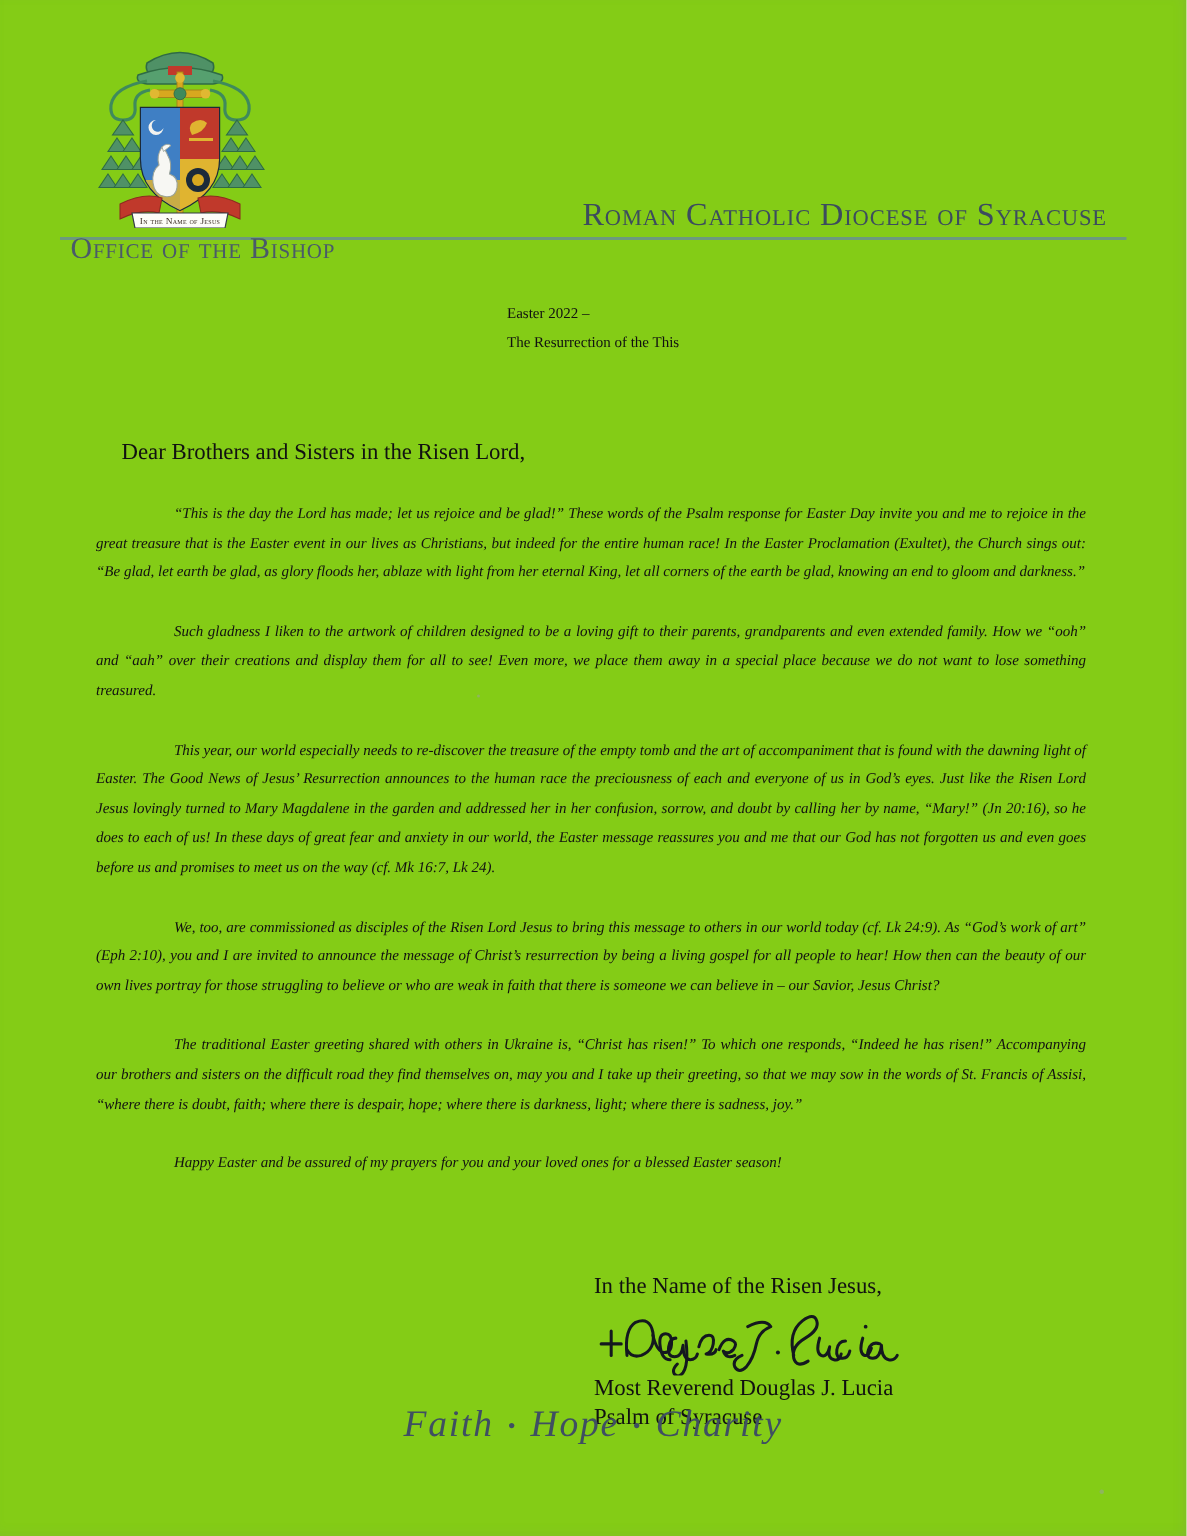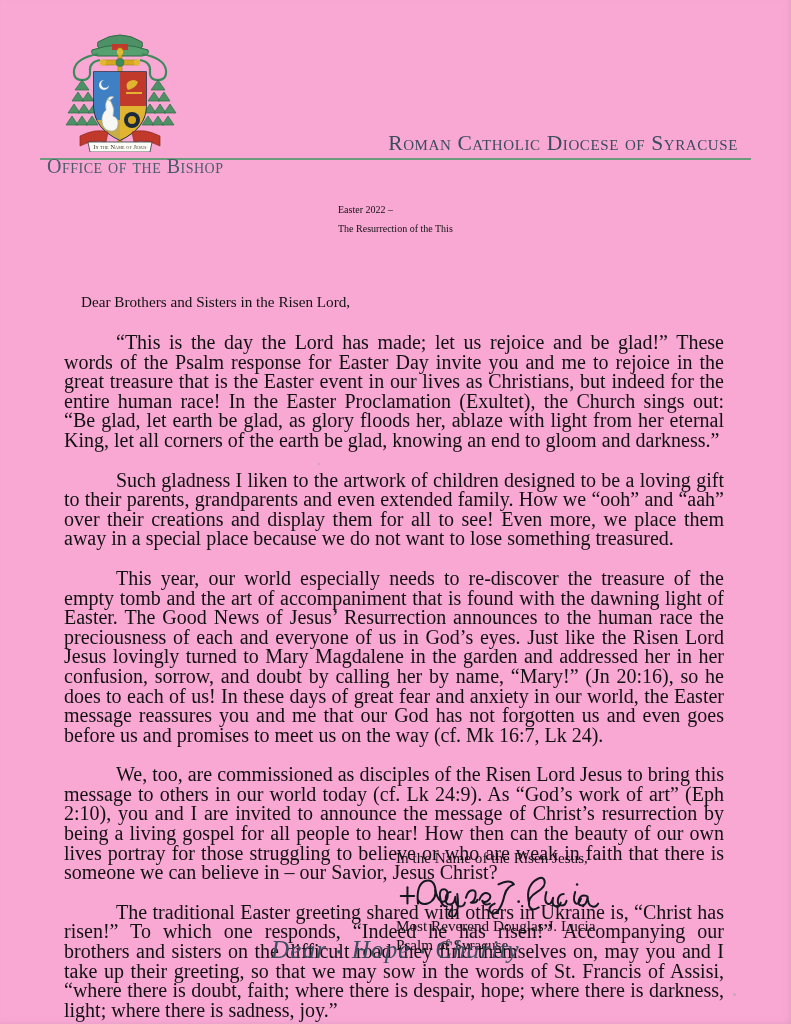--- a/index.html
+++ b/index.html
@@ -13,21 +13,21 @@
     height: 1024px;
     position: relative;
     font-family: "Liberation Serif", "DejaVu Serif", serif;
     color: #111111;
     overflow: hidden;
   }
 
   .page {
     position: absolute;
     inset: 0;
-    background: #f9a8d4;
+    background: #84cc16;
     
     box-shadow: inset -6px 0 10px -8px rgba(120,130,140,.35),
                 inset 0 -6px 10px -8px rgba(120,130,140,.25);
   }
 
   
   .letterhead {
     position: absolute;
     left: 0; top: 0;
     width: 791px;
@@ -107,25 +107,26 @@
   }
 
   .salutation {
     font-size: 15.2px;
     line-height: 19px;
     margin: 0 0 22px 17px;
   }
 
   p.para {
     margin: 0 0 20px 0;
-    font-size: 20px;
+    font-size: 10px;
     line-height: 19.6px;
     text-align: justify;
     text-indent: 52px;
     hyphens: none;
+    font-style: italic;
   }
   p.para.last-noindent { text-align: left; }
 
   .closing-wrap {
     position: absolute;
     left: 396px;
     top: 826px;
     width: 340px;
     margin-top: 22px;
   }
@@ -314,18 +315,18 @@
           <path d="M200 26 q-6 -2 -8 4 q-2 6 3 6 q5 0 6 -9 q0 9 5 10 q4 1 6 -3"></path>
         </g>
       </svg>
     </div>
 
     <div class="sig-name">Most Reverend Douglas J. Lucia</div>
     <div class="sig-name">Psalm of Syracuse</div>
   </div>
 
   <div class="motto">
-    <span>Dear</span><span class="dot">•</span><span>Hope</span><span class="dot">•</span><span>Charity</span>
+    <span>Faith</span><span class="dot">•</span><span>Hope</span><span class="dot">•</span><span>Charity</span>
   </div>
 
   <div class="speck" style="left:733px; top:993px; width:3px; height:3px;"></div>
   <div class="speck" style="left:318px; top:463px; width:2px; height:2px;"></div>
 </div>
 
 </body></html>

